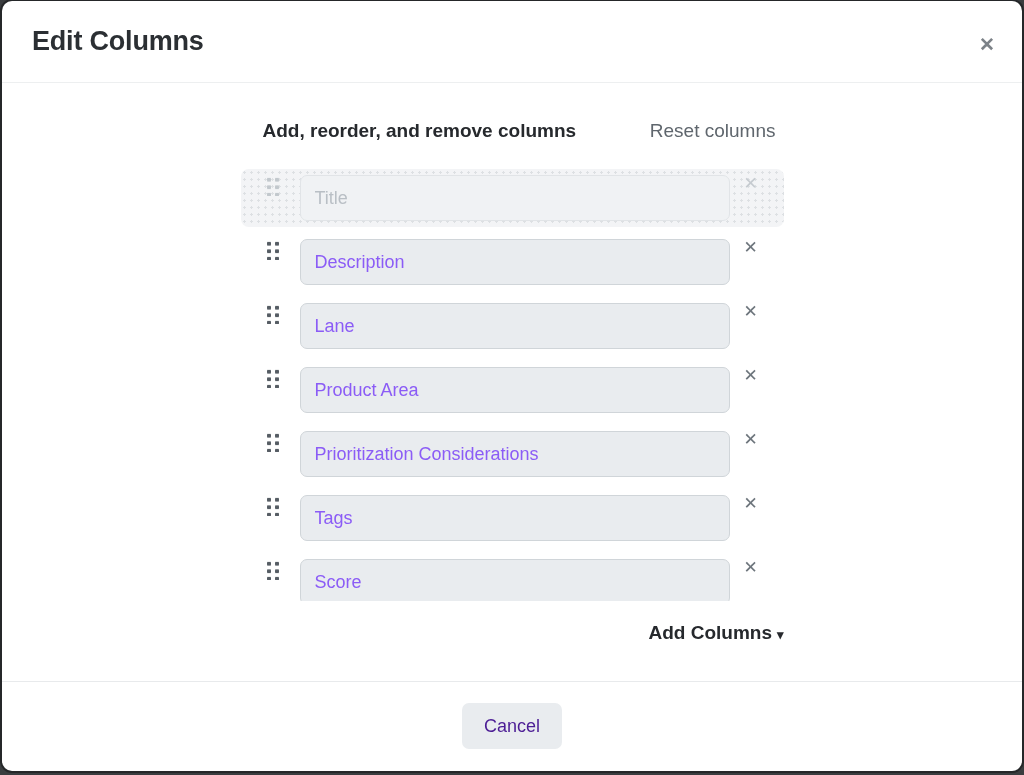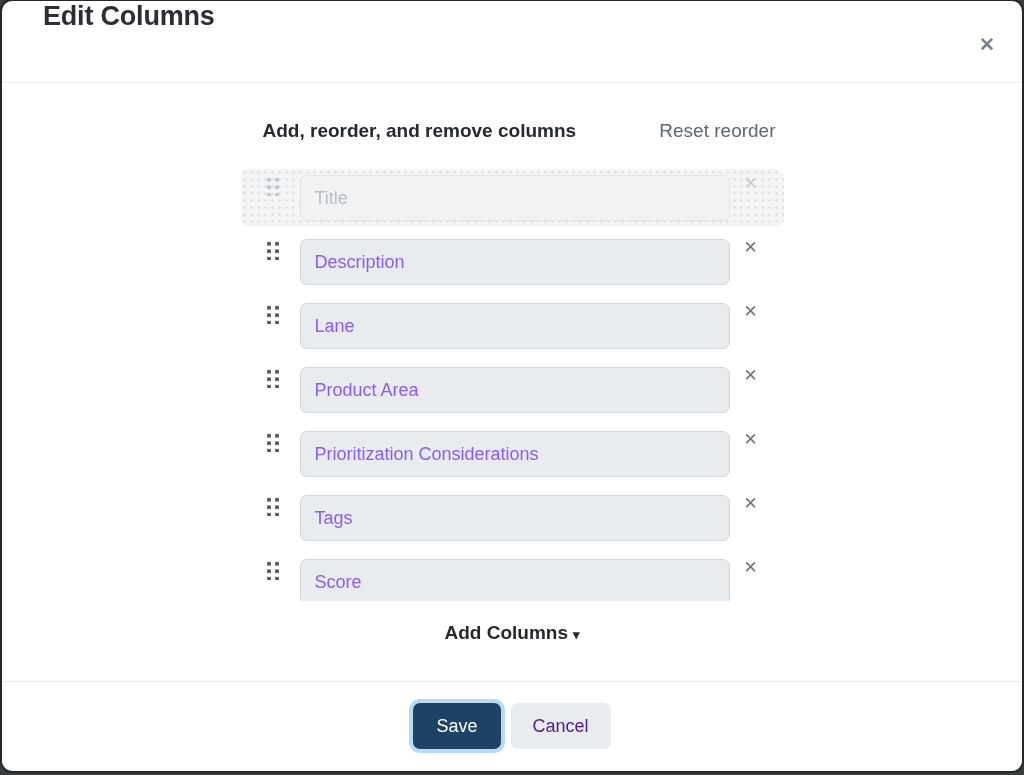--- a/index.html
+++ b/index.html
@@ -19,22 +19,22 @@
     display: flex;
     flex-direction: column;
     box-shadow: 0 0 0 2px rgba(0,0,0,0.35);
   }
   
   .modal-header {
     height: 82px;
     flex: 0 0 82px;
     border-bottom: 1px solid #edeff0;
     display: flex;
-    align-items: flex-start;
-    padding: 0 41px;
+    align-items: center;
+    padding: 0 30px;
     position: relative;
   }
   .modal-title {
     font-size: 27px;
     font-weight: 700;
     color: #2b2f33;
     letter-spacing: -0.2px;
   }
   .close-btn {
     position: absolute;
@@ -127,21 +127,21 @@
   .row.disabled .handle { color: #c2c8cd; }
   .row.disabled .col-input {
     background: #f0f2f4;
     border-color: #e1e4e7;
     color: #b9bfc5;
   }
   .row.disabled .remove-btn { color: #c6cbd0; }
   
   .add-columns {
     margin-top: 21px;
-    text-align: center;
+    text-align: right;
     font-size: 19px;
     font-weight: 600;
     color: #26292d;
     cursor: pointer;
   }
   .caret { font-size: 13px; margin-left: 5px; color: #26292d; }
   
   .modal-footer {
     flex: 0 0 90px;
     border-top: 1px solid #e8eaec;
@@ -179,21 +179,21 @@
   <div class="modal-header">
     <div class="modal-title">Edit Columns</div>
     <button class="close-btn">✕</button>
   </div>
 
   <div class="modal-body">
     <div class="content">
 
       <div class="subtitle-row">
         <span class="subtitle">Add, reorder, and remove columns</span>
-        <a class="reset-link">Reset reorder</a>
+        <a class="reset-link">Reset columns</a>
       </div>
 
       <div class="list" id="columns-list">
           <div class="row disabled">
           <span class="handle"></span>
           <input class="col-input" type="text" value="Title" disabled="disabled" style="">
           <button class="remove-btn">✕</button>
         </div>
           <div class="row">
           <span class="handle"></span>
@@ -228,17 +228,16 @@
         </div>
 
       <div class="add-columns">
         <span>Add Columns</span><span class="caret">▾</span>
       </div>
 
     </div>
   </div>
 
   <div class="modal-footer">
-    <button class="btn btn-save">Save</button>
     <button class="btn btn-cancel">Cancel</button>
   </div>
 
 </div>
 
 </body></html>

